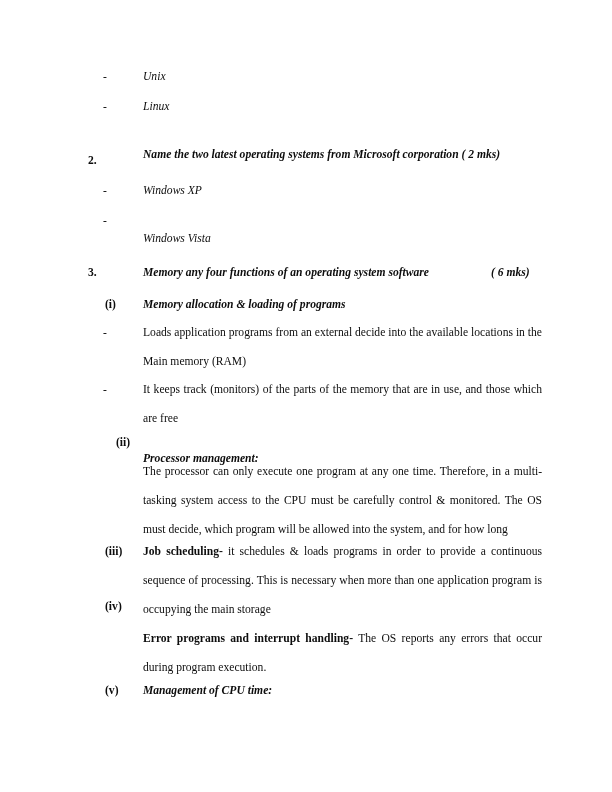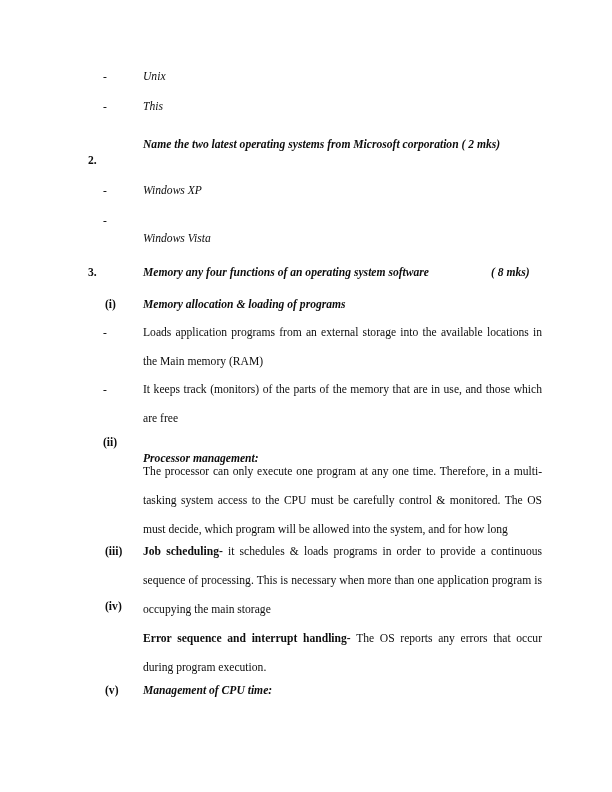--- a/index.html
+++ b/index.html
@@ -66,51 +66,51 @@
 </head>
 <body>
 
 <div class="page">
   <div class="content">
 
     <div class="marker dash" style="left:103px; top:62px;">-</div>
     <div class="body-text nojust" style="top:62px;">Unix</div>
 
     <div class="marker dash" style="left:103px; top:92px;">-</div>
-    <div class="body-text nojust" style="top:92px;">This</div>
+    <div class="body-text nojust" style="top:92px;">Linux</div>
 
     <div class="marker num" style="left:88px; top:146px;">2.</div>
-    <div class="body-text nojust q-head" style="top:130px; width:420px;">Name the two latest operating systems from Microsoft corporation ( 2 mks)</div>
+    <div class="body-text nojust q-head" style="top:140px; width:420px;">Name the two latest operating systems from Microsoft corporation ( 2 mks)</div>
 
     <div class="marker dash" style="left:103px; top:176px;">-</div>
     <div class="body-text nojust" style="top:176px;">Windows XP</div>
 
     <div class="marker dash" style="left:103px; top:206px;">-</div>
     <div class="body-text nojust" style="top:206px;margin-top:18px;">Windows Vista</div>
 
     <div class="marker num" style="left:88px; top:258px;">3.</div>
-    <div class="body-text nojust q-head" style="top:258px; width:420px;"><span>Memory any four functions of an operating system software</span><span class="mks-tab"></span><span>( 8 mks)</span></div>
+    <div class="body-text nojust q-head" style="top:258px; width:420px;"><span>Memory any four functions of an operating system software</span><span class="mks-tab"></span><span>( 6 mks)</span></div>
 
     <div class="marker roman" style="left:105px; top:290px;">(i)</div>
     <div class="body-text nojust sub-head" style="top:290px;">Memory allocation &amp; loading of programs</div>
 
     <div class="marker dash" style="left:103px; top:318px;">-</div>
-    <div class="body-text" style="top:318px;">Loads application programs from an external storage into the available locations in the Main memory (RAM)</div>
+    <div class="body-text" style="top:318px;">Loads application programs from an external decide into the available locations in the Main memory (RAM)</div>
 
     <div class="marker dash" style="left:103px; top:375px;">-</div>
     <div class="body-text" style="top:375px;">It keeps track (monitors) of the parts of the memory that are in use, and those which are free</div>
 
-    <div class="marker roman" style="left:103px; top:428px;">(ii)</div>
+    <div class="marker roman" style="left:116px; top:428px;">(ii)</div>
     <div class="body-text nojust sub-head" style="top:444px;">Processor management:</div>
 
     <div class="body-text" style="top:457px;">The processor can only execute one program at any one time. Therefore, in a multi-tasking system access to the CPU must be carefully control &amp; monitored. The OS must decide, which program will be allowed into the system, and for how long</div>
 
     <div class="marker roman" style="left:105px; top:537px;">(iii)</div>
     <div class="body-text" style="top:537px;"><b class="lead">Job scheduling-</b><span> it schedules &amp; loads programs in order to provide a continuous sequence of processing. This is necessary when more than one application program is occupying the main storage</span></div>
 
     <div class="marker roman" style="left:105px; top:592px;">(iv)</div>
-    <div class="body-text" style="top:624px;"><b class="lead">Error sequence and interrupt handling-</b><span> The OS  reports any errors that occur during program execution.</span></div>
+    <div class="body-text" style="top:624px;"><b class="lead">Error programs and interrupt handling-</b><span> The OS  reports any errors that occur during program execution.</span></div>
 
     <div class="marker roman" style="left:105px; top:676px;">(v)</div>
     <div class="body-text nojust sub-head" style="top:676px;">Management of CPU time:</div>
 
   </div>
 </div>
 
 </body></html>

